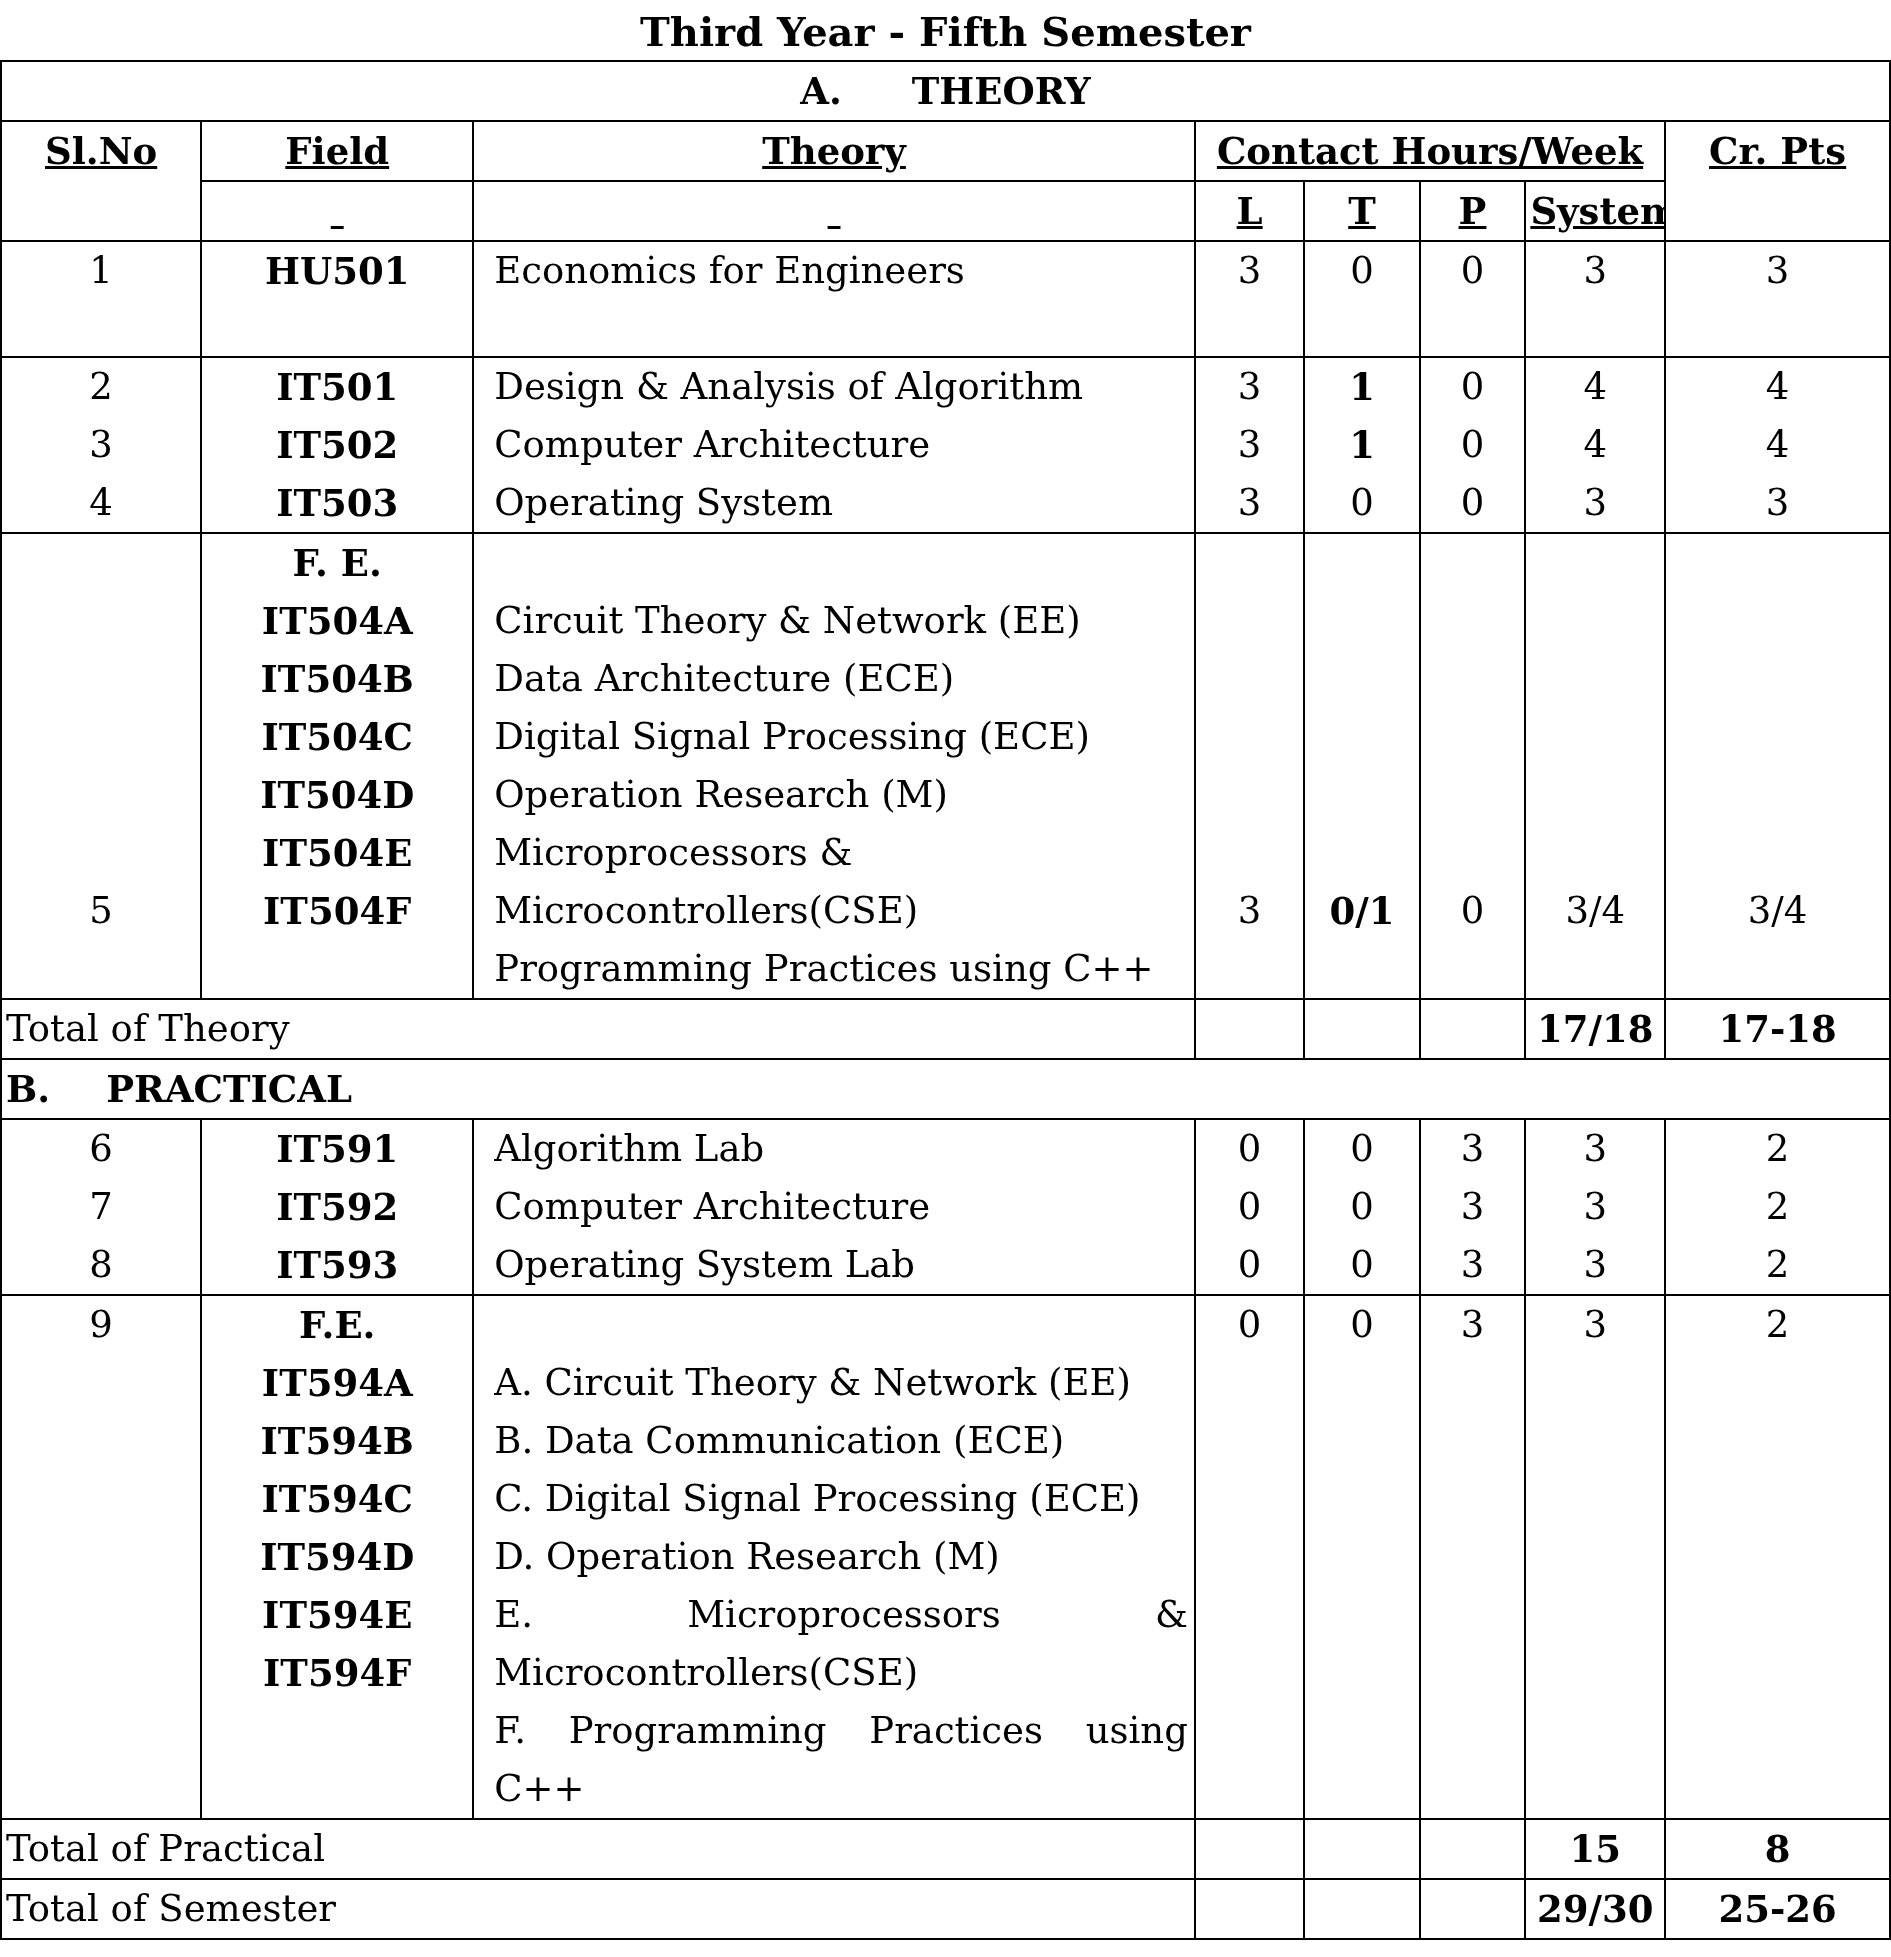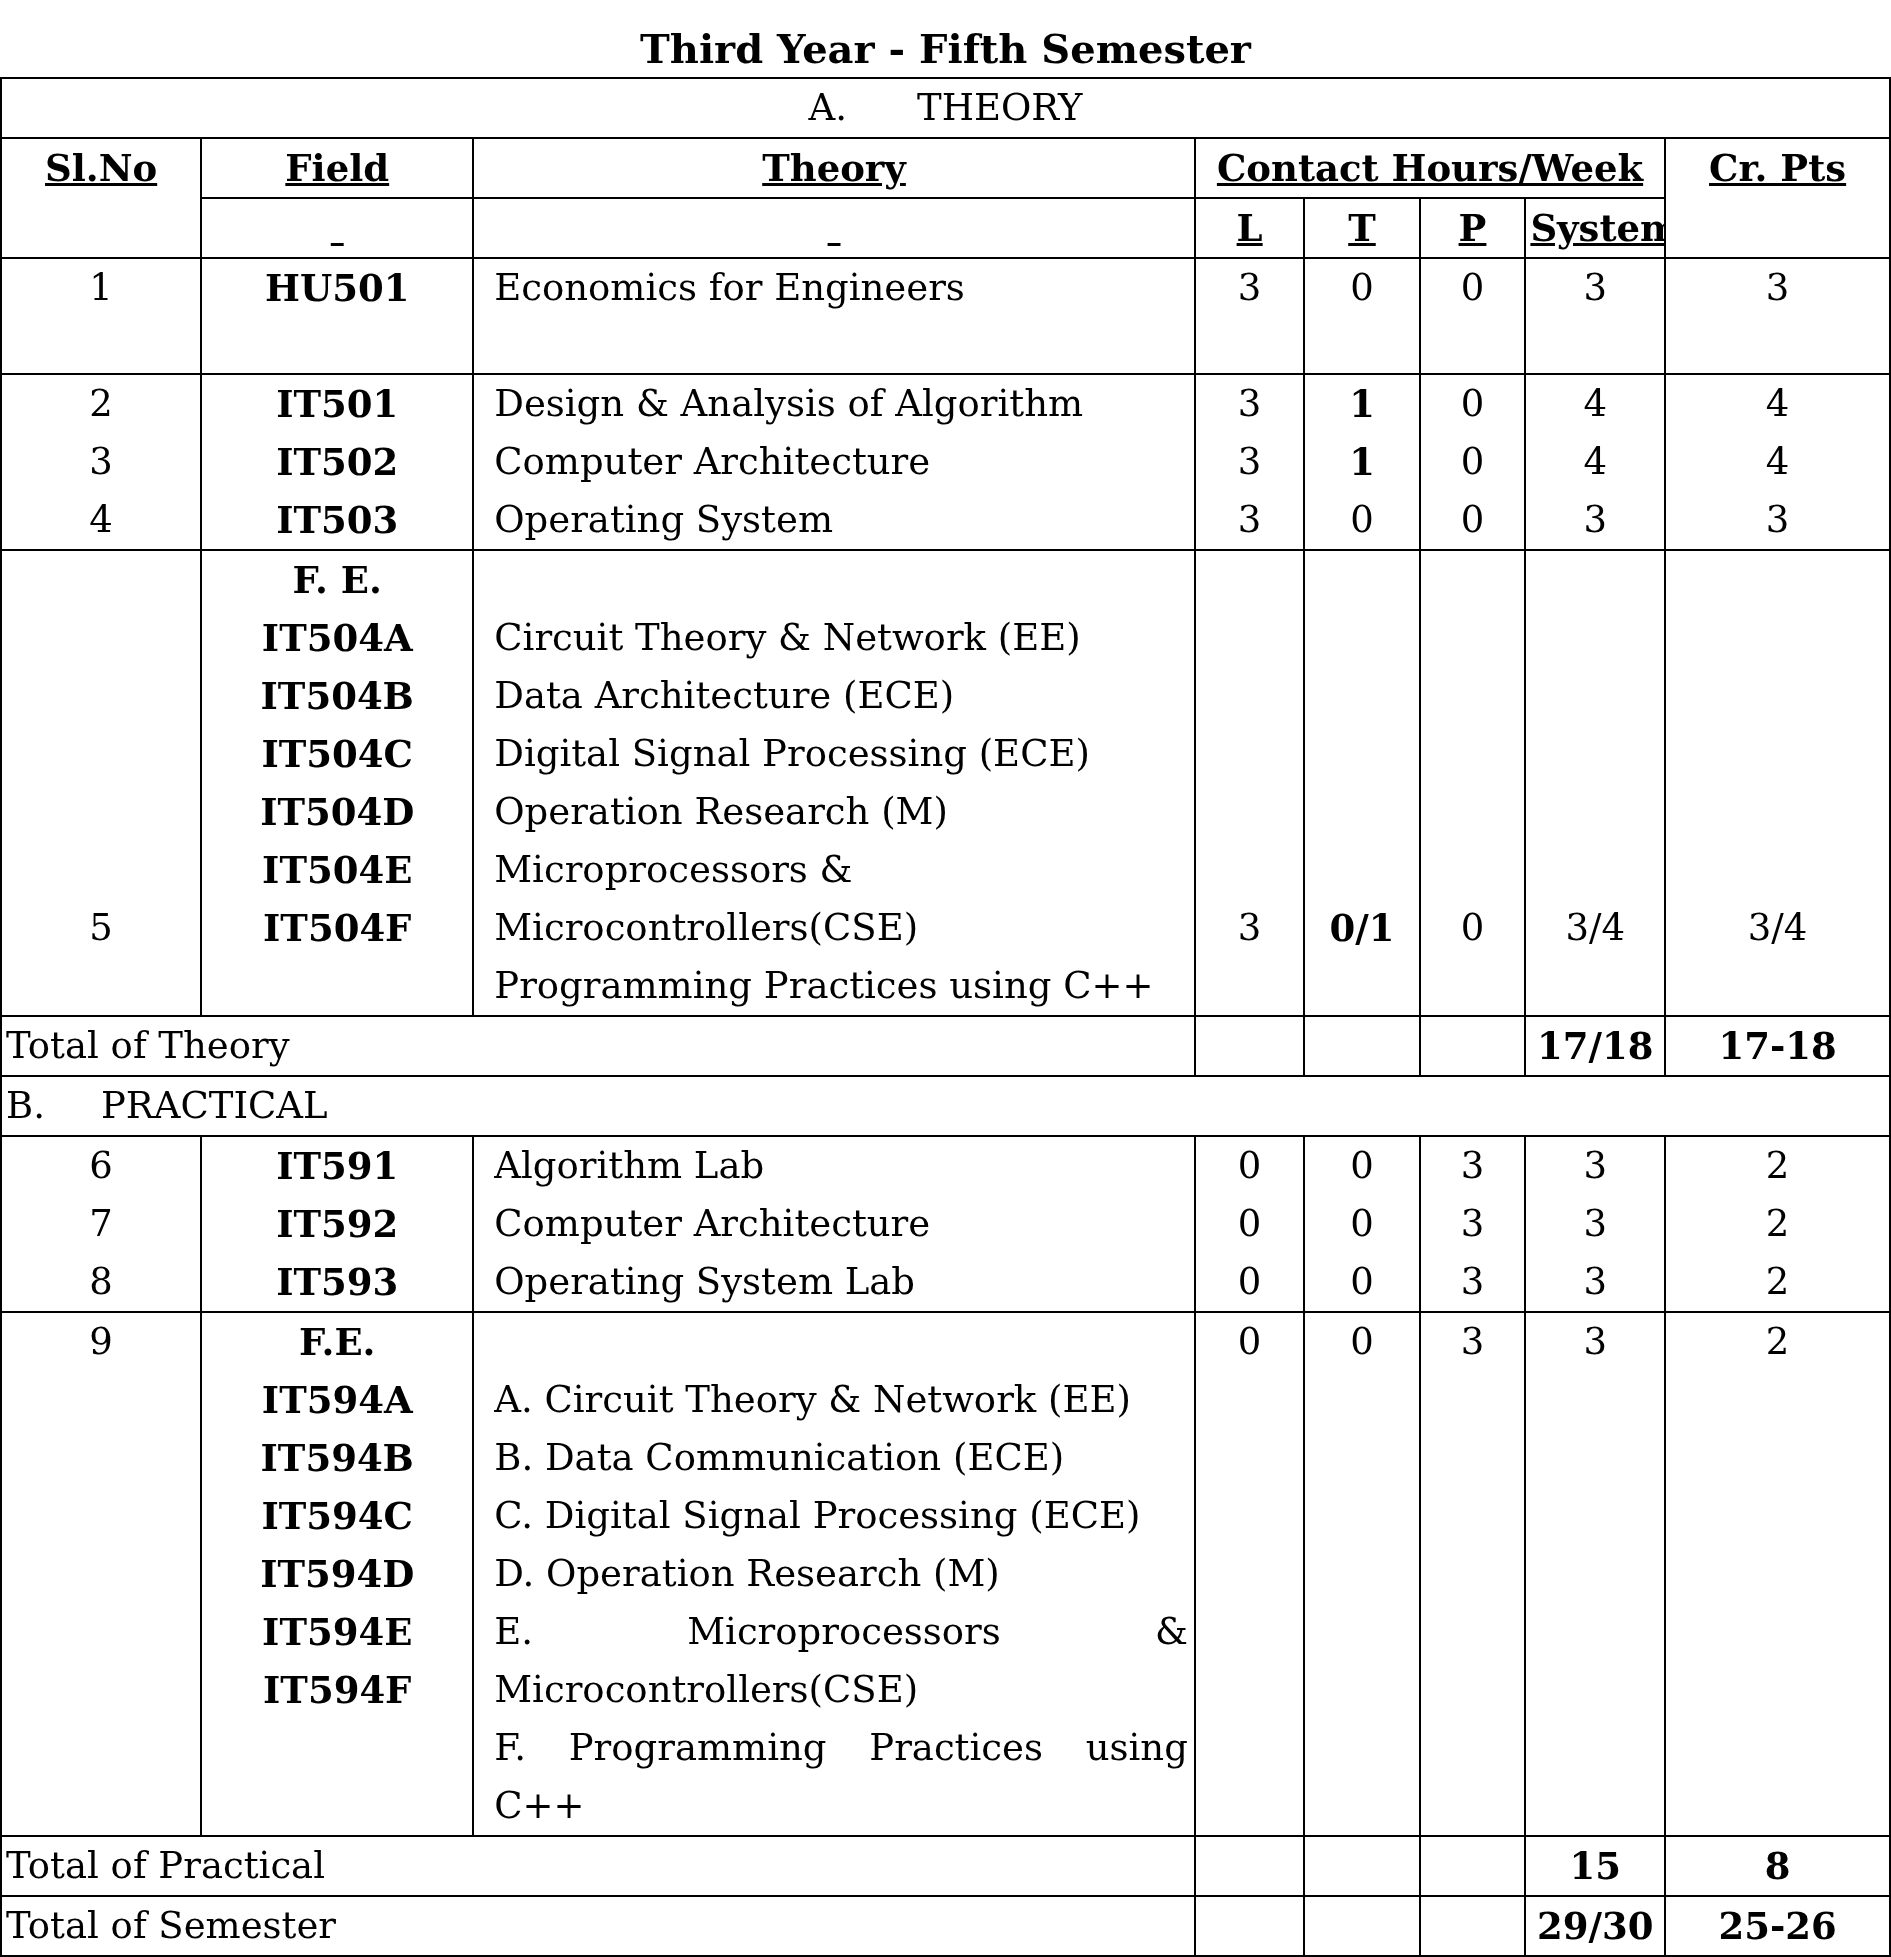--- a/index.html
+++ b/index.html
@@ -7,21 +7,21 @@
     margin: 0; padding: 0;
     background: #fff; color: #000;
     font-family: "DejaVu Serif", "Liberation Serif", serif;
   }
   body { width: 1891px; }
   .page-title {
     text-align: center;
     font-weight: bold;
     font-size: 40px;
     line-height: 52px;
-    margin: 23px 0 2px 0;
+    margin: 6px 0 2px 0;
   }
   table.curriculum {
     width: 100%;
     border-collapse: collapse;
     table-layout: fixed;
     font-size: 37px;
   }
   td, th {
     border: 2px solid #000;
     padding: 0 4px;
@@ -36,21 +36,21 @@
   .b { font-weight: bold; }
   .ln { height: 58px; line-height: 58px; white-space: nowrap; }
   .ln.just {
     white-space: normal;
     text-align: justify;
     text-align-last: justify;
   }
   .tall-row td { height: 116px; }
   .drop6 { padding-top: 348px; }       
   .section-cell {
-    font-weight: normal;
+    font-weight: bold;
     text-align: center;
   }
   .section-cell .sec-label { margin-right: 70px; }
   .section-cell.left-sec {
     text-align: left;
   }
   .section-cell.left-sec .sec-label { margin-right: 56px; }
   .total-label { font-weight: normal; }
 </style>
 </head>

